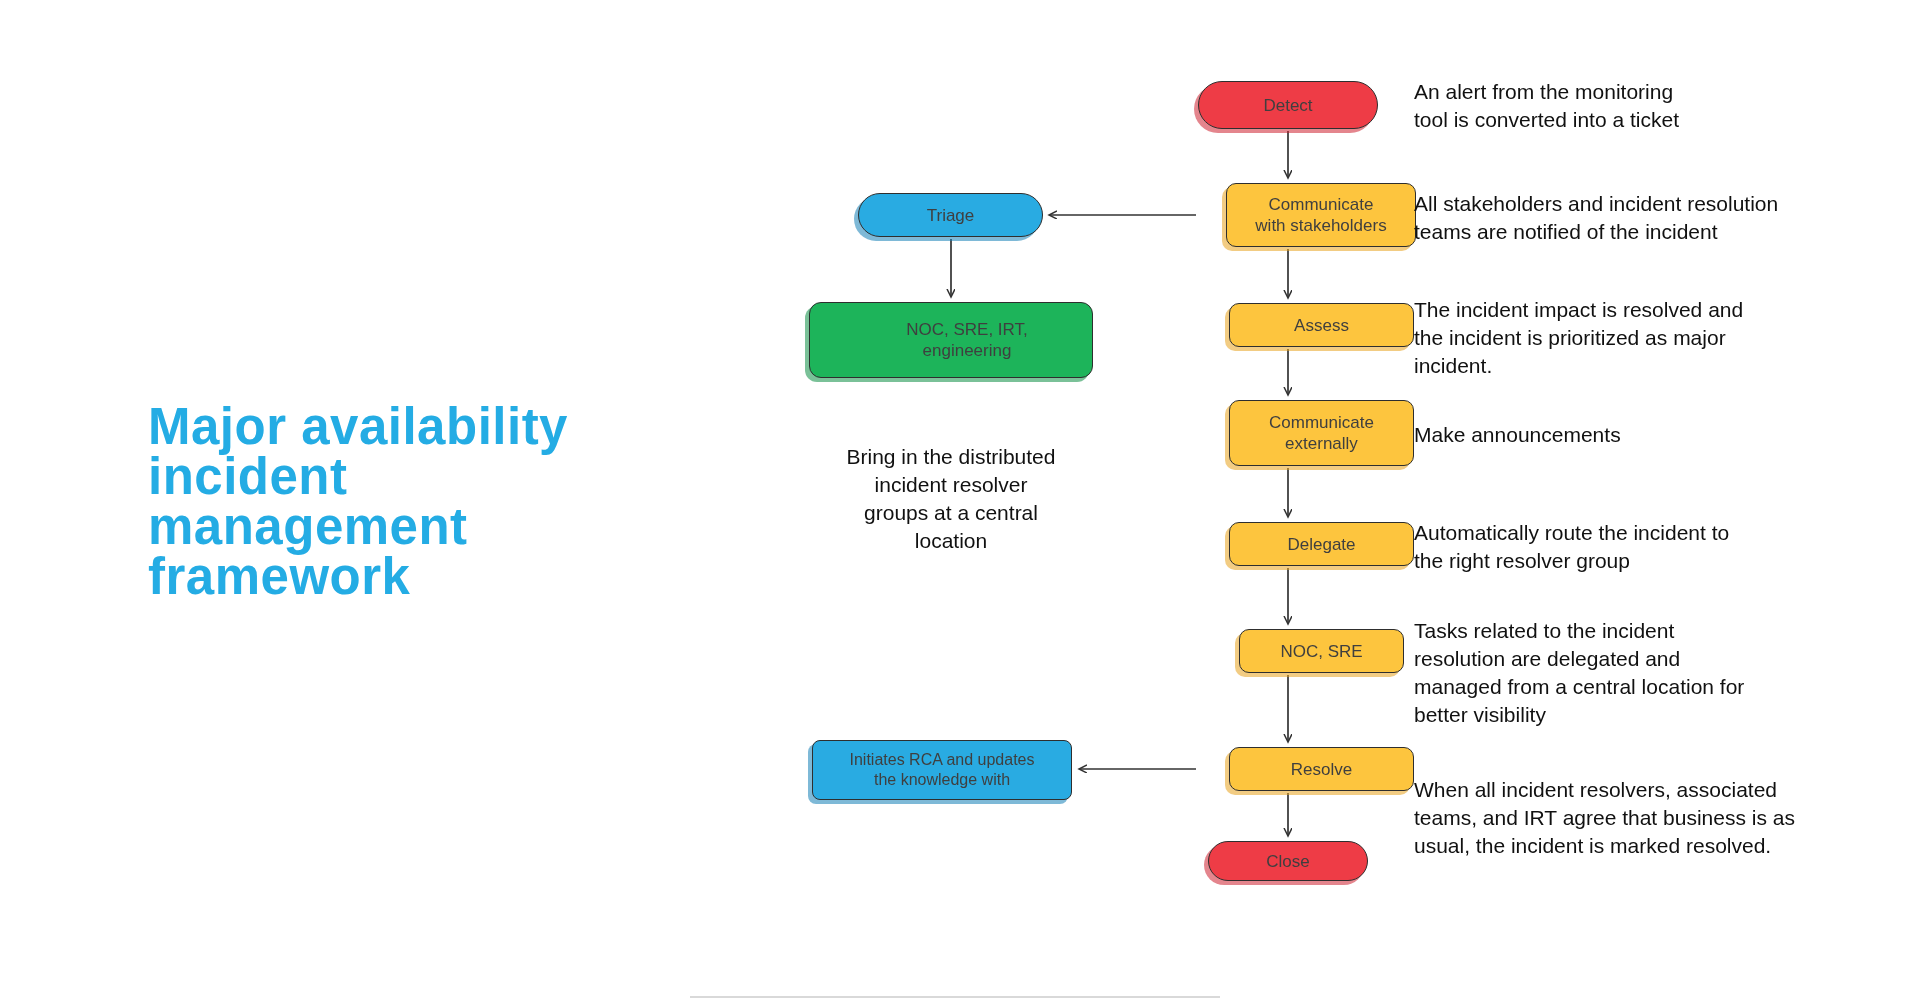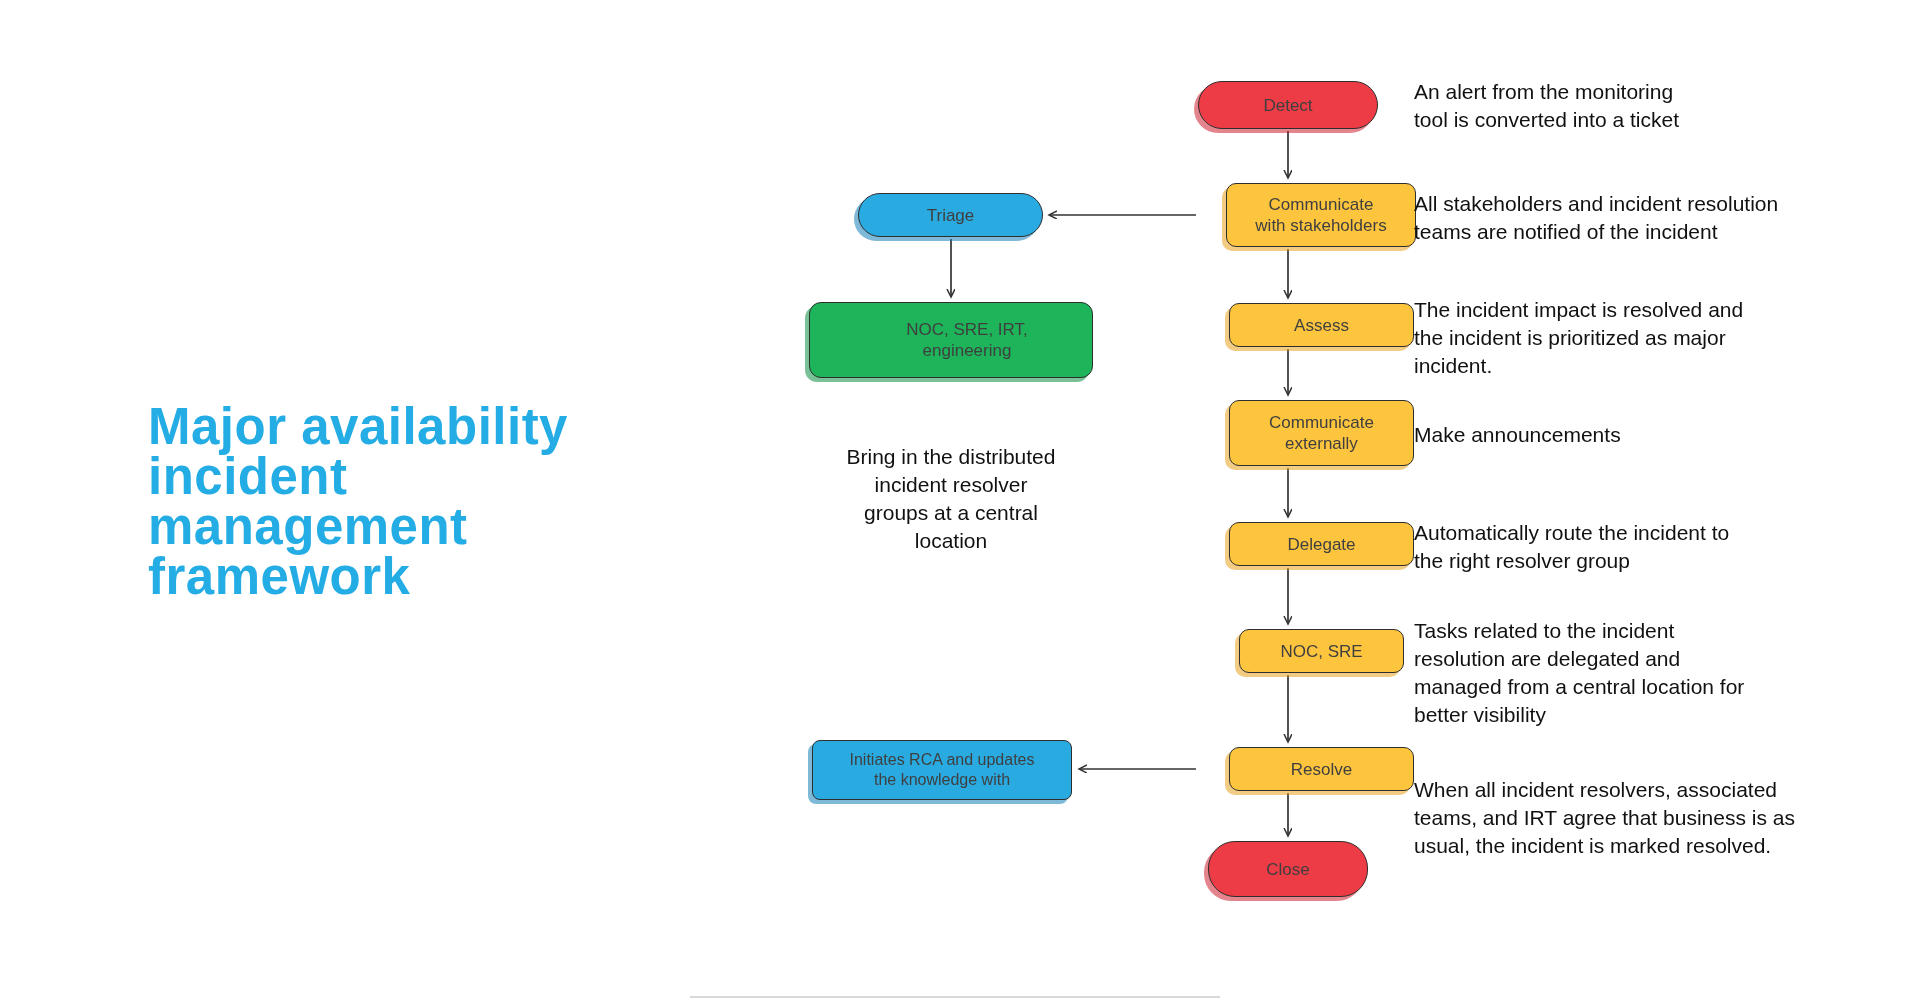--- a/index.html
+++ b/index.html
@@ -110,21 +110,21 @@
 
   <div class="node pill c-red" style="left:1198px; top:81px;  width:180px; height:48px;">Detect</div>
   <div class="node rect c-yellow" style="left:1193px; top:183px; width:190px; height:64px;">Communicate
 with stakeholders</div>
   <div class="node rect c-yellow" style="left:1196px; top:303px; width:185px; height:44px;">Assess</div>
   <div class="node rect c-yellow" style="left:1196px; top:400px; width:185px; height:66px;">Communicate
 externally</div>
   <div class="node rect c-yellow" style="left:1196px; top:522px; width:185px; height:44px;">Delegate</div>
   <div class="node rect c-yellow" style="left:1206px; top:629px; width:165px; height:44px;">NOC, SRE</div>
   <div class="node rect c-yellow" style="left:1196px; top:747px; width:185px; height:44px;">Resolve</div>
-  <div class="node pill c-red" style="left:1208px; top:841px; width:160px; height:56px;">Close</div>
+  <div class="node pill c-red" style="left:1208px; top:841px; width:160px; height:40px;">Close</div>
 
   <div class="node pill c-blue" style="left:858px; top:193px; width:185px; height:44px;">Triage</div>
   <div class="node rect-lg c-green" style="left:809px; top:302px; width:284px; height:76px;">NOC, SRE, IRT,
 engineering</div>
   <div class="side-note">Bring in the distributed
 incident resolver
 groups at a central
 location</div>
   <div class="node rect-sm c-blue" style="left:812px; top:740px; width:260px; height:60px; font-size:16px; line-height:20px;">Initiates RCA and updates
 the knowledge with</div>

